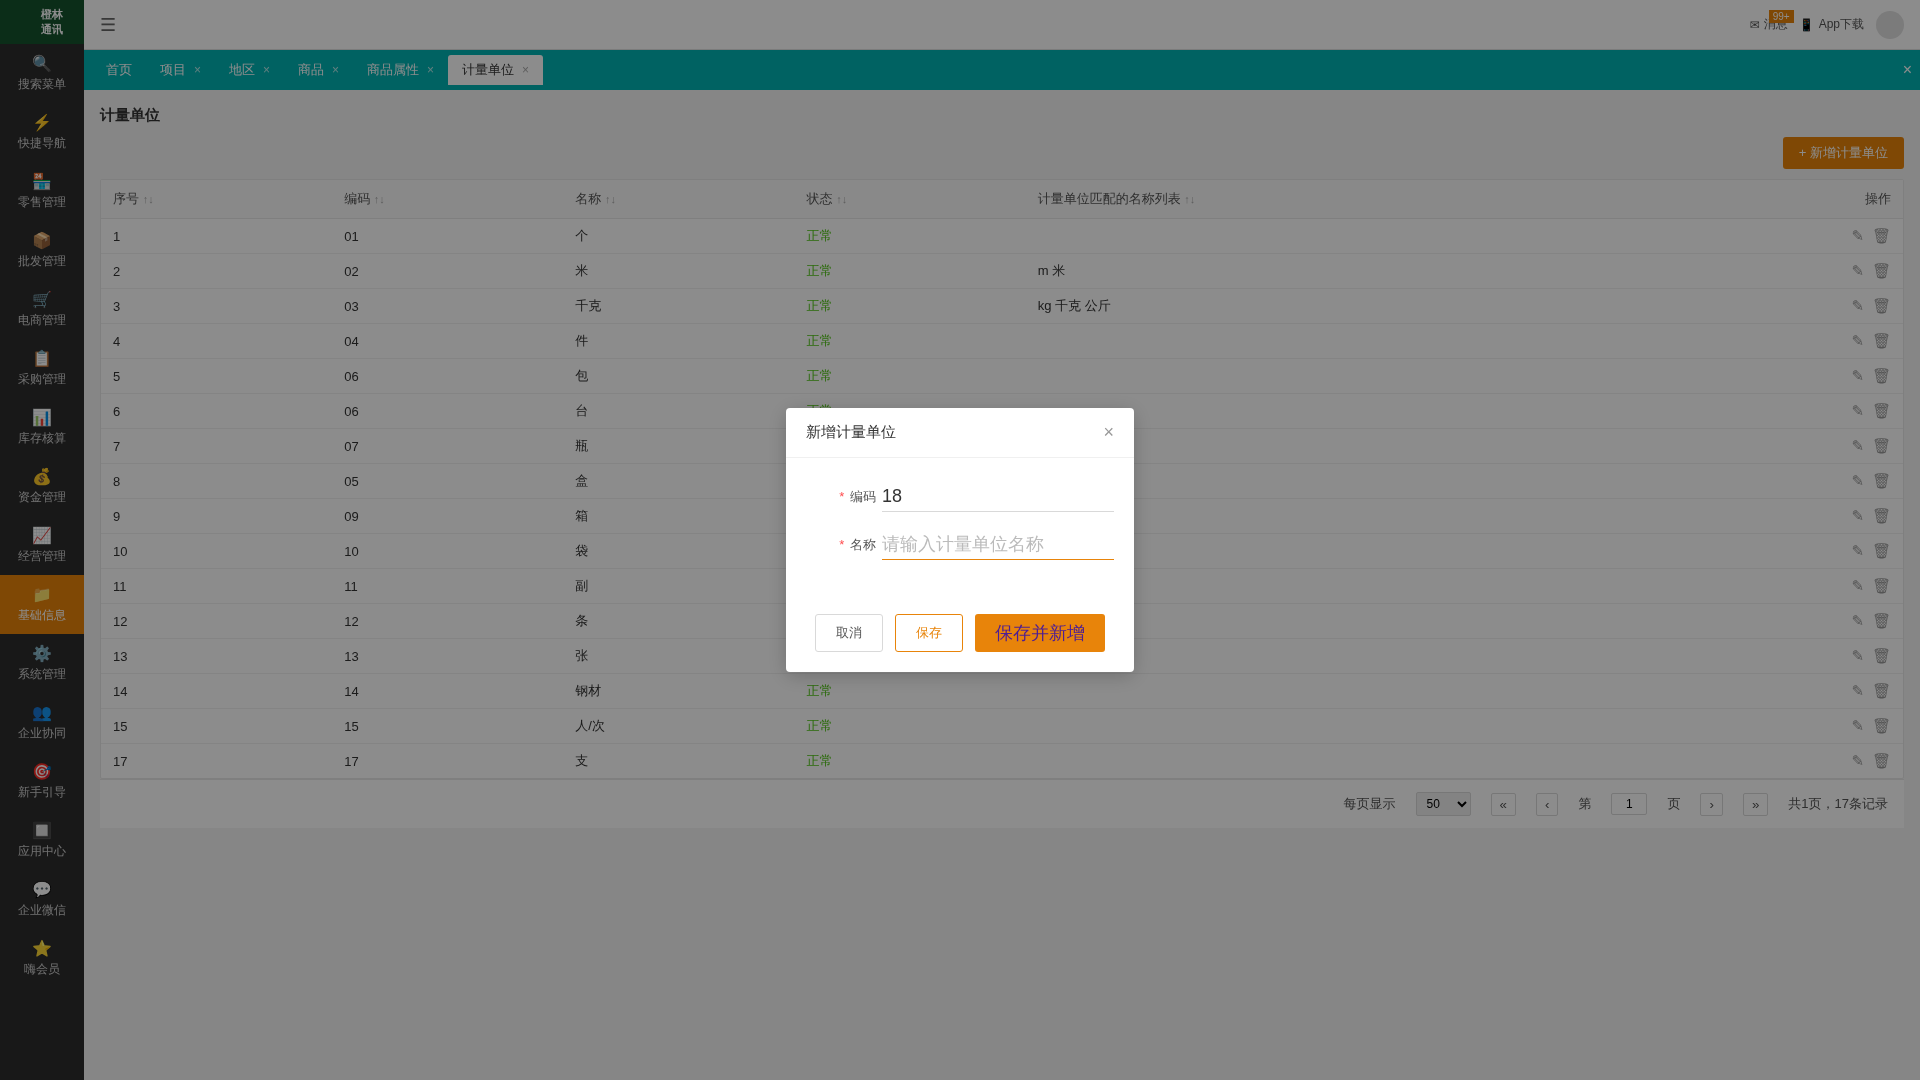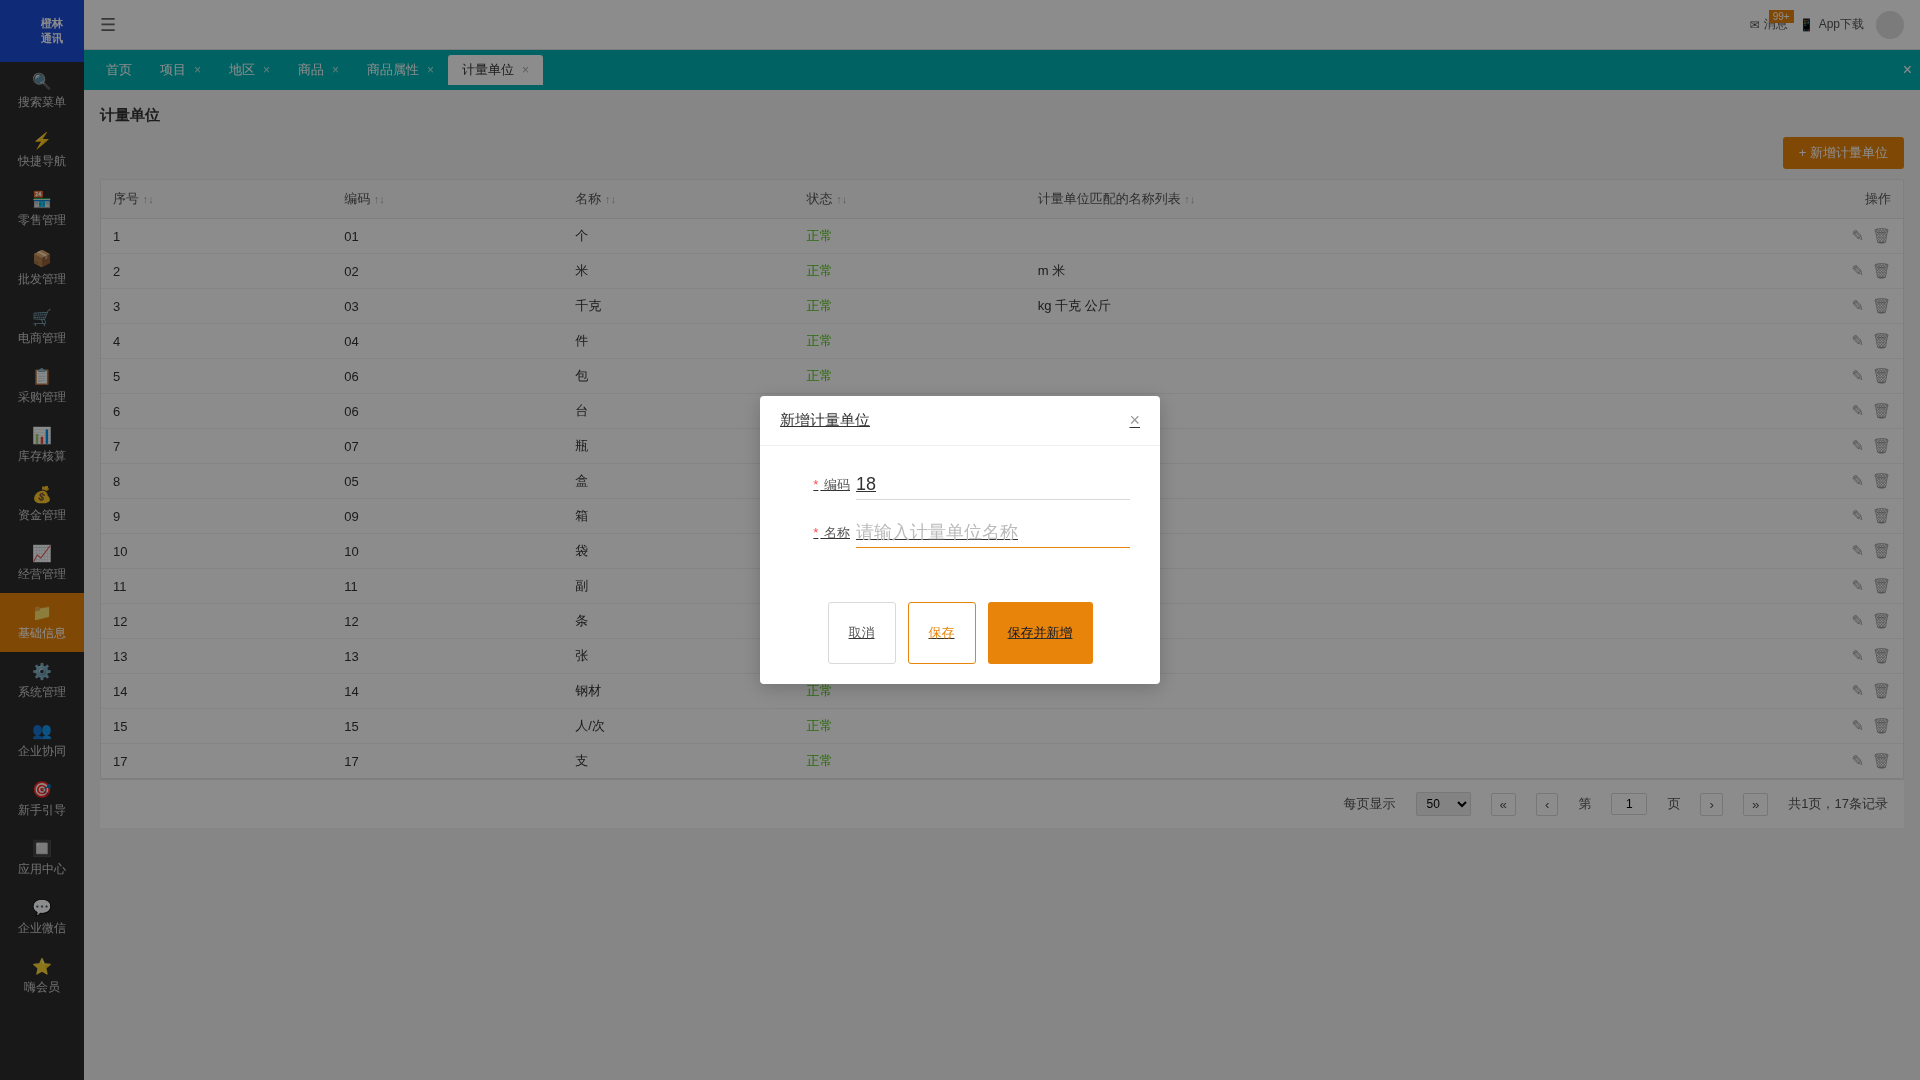--- a/index.html
+++ b/index.html
@@ -1,20 +1,20 @@
 <!DOCTYPE html>
 <html><head>
   <meta charset="utf-8">
   <style>
     * { box-sizing: border-box; margin: 0; padding: 0; }
     body { font-family: 'Microsoft YaHei', Arial, sans-serif; font-size: 13px; background: #f5f5f5; color: #333; width: 1920px; height: 1080px; overflow: hidden; display: flex; }
 
     
     .sidebar { width: 84px; background: #2d2d2d; height: 1080px; display: flex; flex-direction: column; align-items: center; flex-shrink: 0; }
-    .sidebar-logo { width: 84px; height: 62px; background: #1d4ed8; display: flex; align-items: center; justify-content: center; color: white; font-size: 14px; font-weight: bold; padding-left: 20px; }
+    .sidebar-logo { width: 84px; height: 44px; background: #14532d; display: flex; align-items: center; justify-content: center; color: white; font-size: 14px; font-weight: bold; padding-left: 20px; }
     .sidebar-item { width: 100%; padding: 10px 4px; color: #ccc; font-size: 12px; text-align: center; cursor: pointer; display: flex; flex-direction: column; align-items: center; gap: 3px; }
     .sidebar-item.active { background: #e8840a; color: #fff; }
     .sidebar-item .icon { font-size: 16px; }
 
     
     .main { flex: 1; display: flex; flex-direction: column; height: 1080px; overflow: hidden; }
 
     
     .topbar { height: 50px; background: #fff; display: flex; align-items: center; justify-content: space-between; padding: 0 16px; border-bottom: 1px solid #e0e0e0; flex-shrink: 0; }
     .topbar-left { display: flex; align-items: center; gap: 12px; }
@@ -50,35 +50,35 @@
     .act-btn { color: #999; cursor: pointer; font-size: 15px; }
 
     
     .pagination { display: flex; align-items: center; justify-content: flex-end; padding: 12px 16px; gap: 20px; font-size: 13px; color: #555; border-top: 1px solid #e8e8e8; background: white; }
     .page-select { border: 1px solid #d9d9d9; padding: 3px 6px; border-radius: 2px; font-size: 12px; }
     .page-btn { border: 1px solid #d9d9d9; background: white; padding: 3px 8px; cursor: pointer; border-radius: 2px; color: #555; }
     .page-input { border: 1px solid #d9d9d9; width: 36px; text-align: center; padding: 3px 4px; border-radius: 2px; font-size: 12px; }
 
     
     .overlay { position: fixed; top: 0; left: 0; width: 100%; height: 100%; background: rgba(0,0,0,0.45); z-index: 100; display: flex; align-items: center; justify-content: center; }
-    .modal { background: white; border-radius: 4px; width: 400px; box-shadow: 0 4px 20px rgba(0,0,0,0.2); text-decoration: underline; }
+    .modal { background: white; border-radius: 4px; width: 348px; box-shadow: 0 4px 20px rgba(0,0,0,0.2); }
     .modal-header { padding: 14px 20px; border-bottom: 1px solid #f0f0f0; display: flex; align-items: center; justify-content: space-between; }
     .modal-title { font-size: 15px; font-weight: 500; }
     .modal-close { color: #999; cursor: pointer; font-size: 18px; }
     .modal-body { padding: 24px 30px; }
     .form-item { margin-bottom: 18px; display: flex; align-items: center; }
     .form-label { width: 60px; text-align: right; margin-right: 6px; font-size: 13px; color: #555; flex-shrink: 0; }
     .required { color: #ff4d4f; margin-right: 2px; }
     .form-input { flex: 1; border: none; border-bottom: 1px solid #d9d9d9; padding: 4px 0; font-size: 18px; outline: none; color: #333; }
     .form-input.focused { border-bottom-color: #e8840a; }
     .form-input::placeholder { color: #bbb; }
     .modal-footer { padding: 12px 20px 20px; display: flex; justify-content: center; gap: 12px; }
     .btn-cancel { background: white; border: 1px solid #d9d9d9; color: #555; padding: 7px 20px; border-radius: 3px; cursor: pointer; font-size: 13px; }
-    .btn-save { background: white; border: 1px solid #e8840a; color: #e8840a; padding: 21px 20px; border-radius: 3px; cursor: pointer; font-size: 13px; }
-    .btn-save-add { background: #e8840a; border: none; color: #0f172a; padding: 7px 20px; border-radius: 3px; cursor: pointer; font-size: 13px; }
+    .btn-save { background: white; border: 1px solid #e8840a; color: #e8840a; padding: 7px 20px; border-radius: 3px; cursor: pointer; font-size: 13px; }
+    .btn-save-add { background: #e8840a; border: none; color: #4c1d95; padding: 7px 20px; border-radius: 3px; cursor: pointer; font-size: 18px; }
 
     .sort-icon { color: #aaa; font-size: 11px; }
   </style>
 </head>
 <body>
 
 <div class="sidebar">
   <div class="sidebar-logo">
     <span style="font-size:11px; text-align:center; line-height:1.4;">橙林<br>通讯</span>
   </div>

